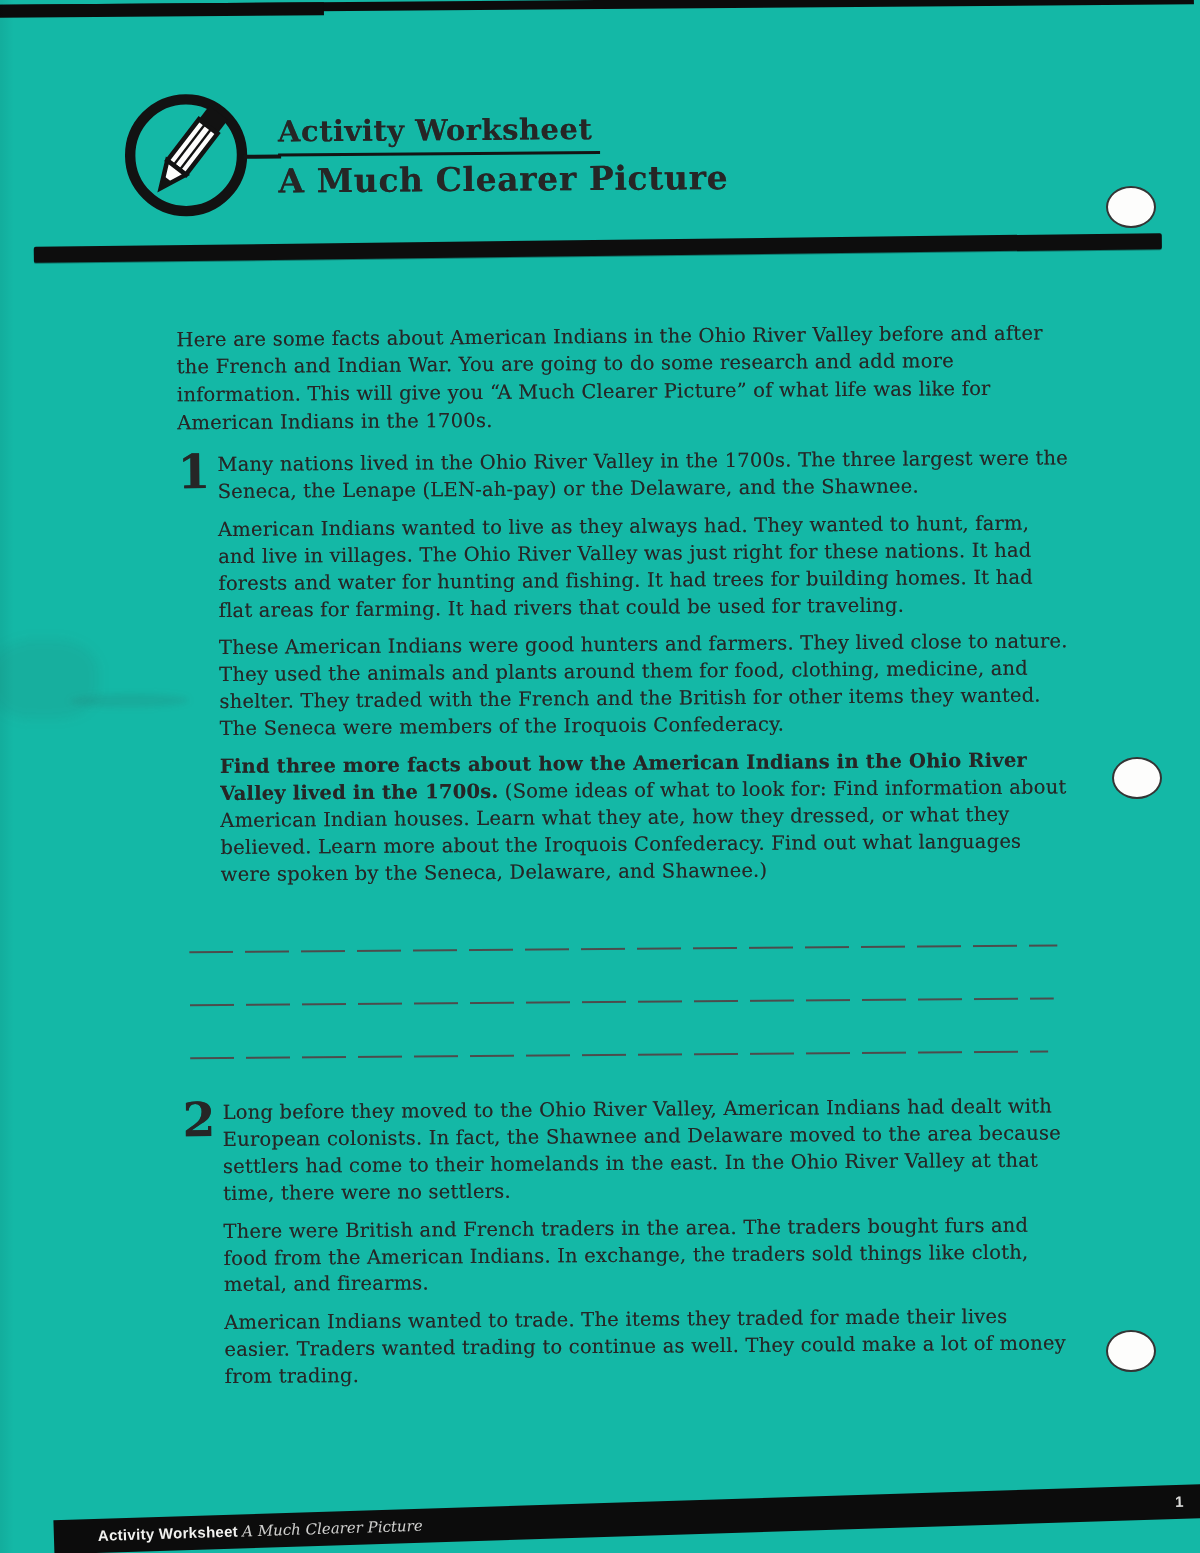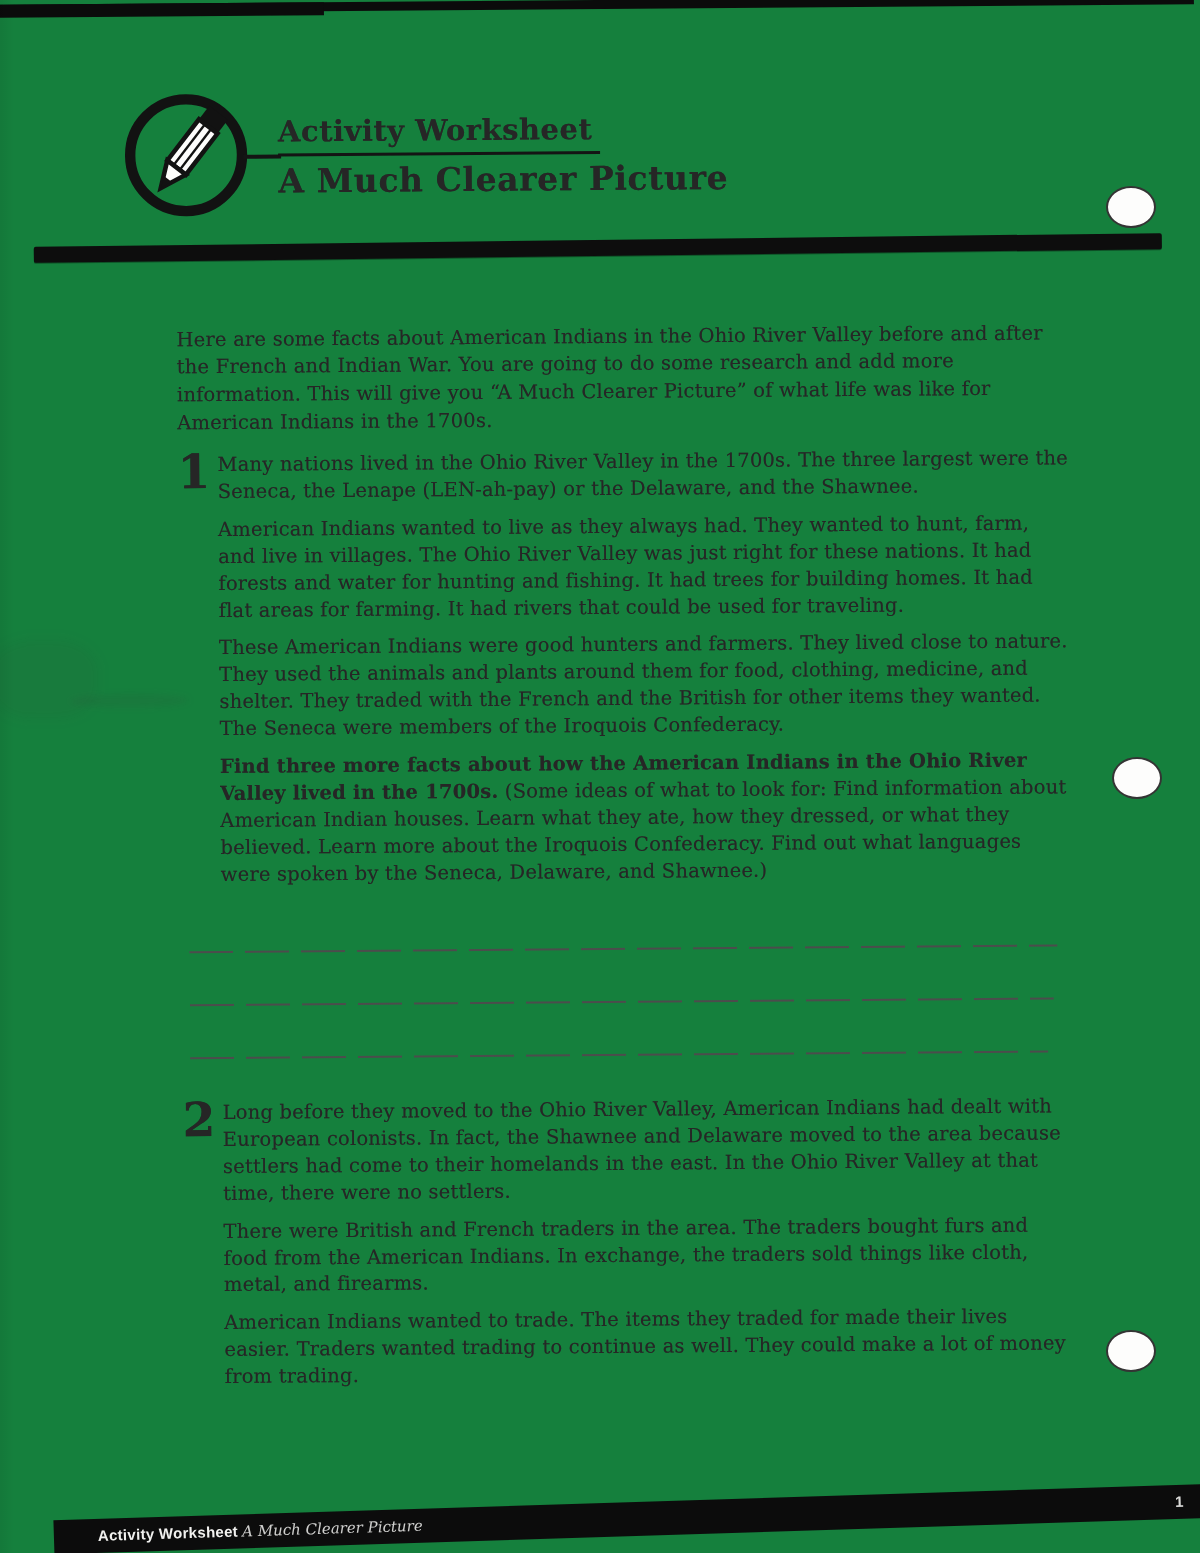--- a/index.html
+++ b/index.html
@@ -3,21 +3,21 @@
 <meta charset="utf-8">
 <style>
   html,body{margin:0;padding:0;}
   body{
     width:1200px;height:1553px;
     background:#e9e9e7;
     font-family:"DejaVu Serif","Liberation Serif",serif;
   }
   .sheet{
     position:relative;width:1200px;height:1553px;
-    background:#15803d;overflow:hidden;
+    background:#14b8a6;overflow:hidden;
     color:#262626;
   }
   .tilt{
     position:absolute;inset:0;
     transform:rotate(-0.45deg);
     transform-origin:600px 780px;
   }
   
   .scan-top{position:absolute;left:0;top:0;width:1200px;height:9px;background:#0b0b0b;}
   .scan-top-thick{position:absolute;left:0;top:0;width:330px;height:13px;background:#0b0b0b;}

